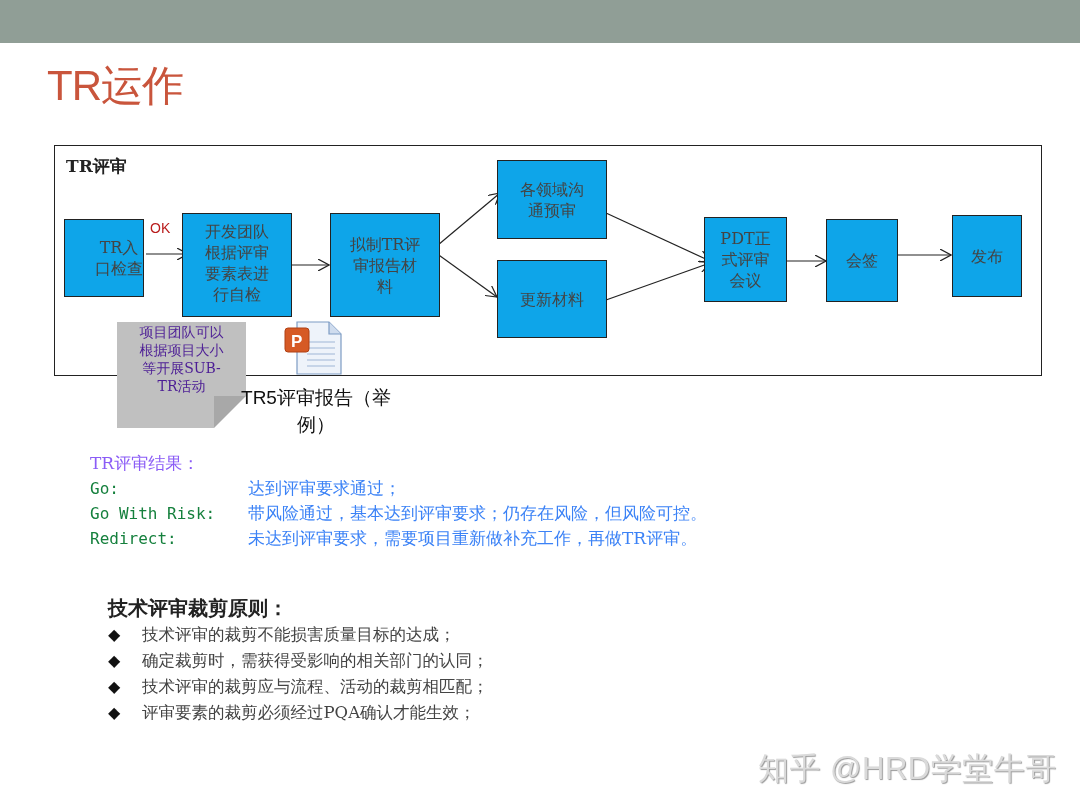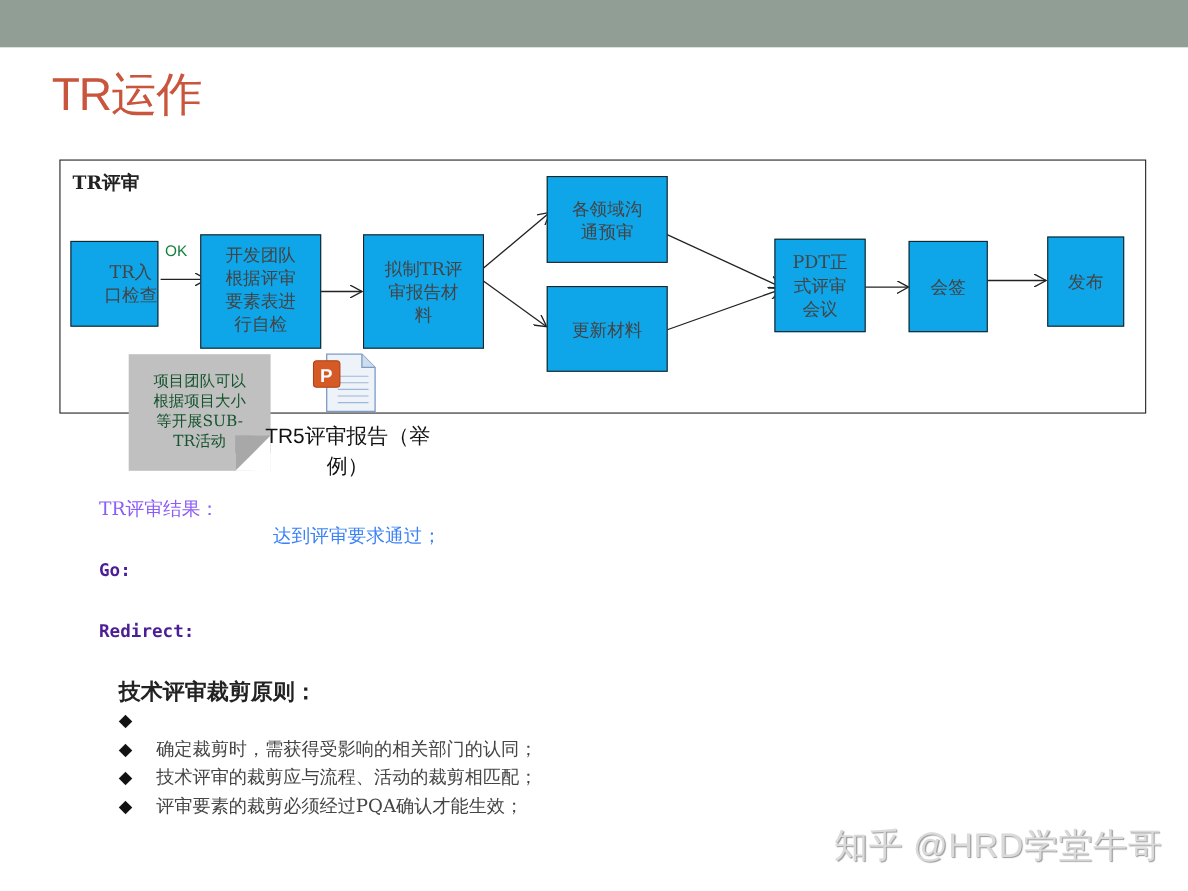--- a/index.html
+++ b/index.html
@@ -5,36 +5,36 @@
   html, body { margin:0; padding:0; }
   body { width:1080px; height:810px; position:relative; background:#ffffff; overflow:hidden;
          font-family:"DejaVu Serif", serif; color:#333; }
   .topbar { position:absolute; left:0; top:0; width:1080px; height:43px; background:#909e96; }
   .title { position:absolute; left:47px; top:58px; font-family:"Liberation Sans", sans-serif;
            font-size:42px; color:#c9553c; letter-spacing:-1px; }
   .frame { position:absolute; left:54px; top:145px; width:986px; height:229px; border:1px solid #222; }
   .frame-label { position:absolute; left:66px; top:155px; font-size:17px; font-weight:bold; color:#222; }
   .box { position:absolute; border:1px solid #222; background:#0ea5e9; display:flex; align-items:center;
          justify-content:center; text-align:center; font-size:16px; line-height:21px; color:#444; }
-  .ok { position:absolute; left:150px; top:220px; font-family:"Liberation Sans", sans-serif; font-size:14px; color:#15803d; }
+  .ok { position:absolute; left:150px; top:220px; font-family:"Liberation Sans", sans-serif; font-size:14px; color:#b91c1c; }
   svg.arrows { position:absolute; left:0; top:0; }
   .note { position:absolute; left:117px; top:322px; width:129px; height:106px; background:#c0c0c0;
-          font-size:14px; line-height:18px; text-align:center; color:#14532d; padding-top:16px; box-sizing:border-box; }
+          font-size:14px; line-height:18px; text-align:center; color:#4c1d95; padding-top:1px; box-sizing:border-box; }
   .note-fold { position:absolute; right:0; bottom:0; width:0; height:0;
                border-left:16px solid #a8a8a8; border-top:16px solid #a8a8a8;
                border-right:16px solid #fff; border-bottom:16px solid #fff; }
   .ppt-icon { position:absolute; left:283px; top:320px; width:60px; height:56px; }
   .report-cap { position:absolute; left:228px; top:384px; width:176px; text-align:center;
                 font-family:"Liberation Sans", sans-serif; font-size:19px; line-height:27px; color:#111; }
   .results { position:absolute; left:90px; top:451px; font-size:17px; line-height:25px; }
   .results .head { color:#8b5cf6; font-weight:normal; }
   .row { display:flex; }
-  .row .k { width:158px; color:#4c1d95; font-weight:bold; font-family:"DejaVu Sans Mono", monospace; font-size:16px;margin-top:30px; }
+  .row .k { width:158px; color:#15803d; font-weight:normal; font-family:"DejaVu Sans Mono", monospace; font-size:16px; }
   .row .v { color:#3b82f6; }
-  .principles { position:absolute; left:108px; top:594px;margin-top:20px; }
+  .principles { position:absolute; left:108px; top:594px; }
   .principles .head { font-size:20px; font-weight:bold; color:#222; line-height:28px; }
   .principles ul { list-style:none; margin:0; padding:0; }
   .principles li { font-size:16.5px; line-height:26px; color:#444; display:flex; }
   .principles .bullet { width:34px; color:#111; font-size:16px; }
   .watermark { position:absolute; left:758px; top:748px; font-family:"Liberation Sans", sans-serif;
                font-size:31px; color:#dadada; text-shadow:1px 1px 1px #9a9a9a; letter-spacing:0.5px; }
 </style>
 </head>
 <body>
 
@@ -122,29 +122,35 @@
 <div class="report-cap"><span style="white-space:pre-line">TR5评审报告（举
 例）</span></div>
 
 <div class="results">
   <div class="head">TR评审结果：</div>
   <div class="row">
     <span class="k">Go:</span>
     <span class="v">达到评审要求通过；</span>
   </div>
   <div class="row">
+    <span class="k">Go With Risk:</span>
+    <span class="v">带风险通过，基本达到评审要求；仍存在风险，但风险可控。</span>
+  </div>
+  <div class="row">
     <span class="k">Redirect:</span>
+    <span class="v">未达到评审要求，需要项目重新做补充工作，再做TR评审。</span>
   </div>
 </div>
 
 <div class="principles">
   <div class="head">技术评审裁剪原则：</div>
   <ul>
     <li>
         <span class="bullet">◆</span>
+        <span>技术评审的裁剪不能损害质量目标的达成；</span>
       </li>
     <li>
         <span class="bullet">◆</span>
         <span>确定裁剪时，需获得受影响的相关部门的认同；</span>
       </li>
     <li>
         <span class="bullet">◆</span>
         <span>技术评审的裁剪应与流程、活动的裁剪相匹配；</span>
       </li>
     <li>

